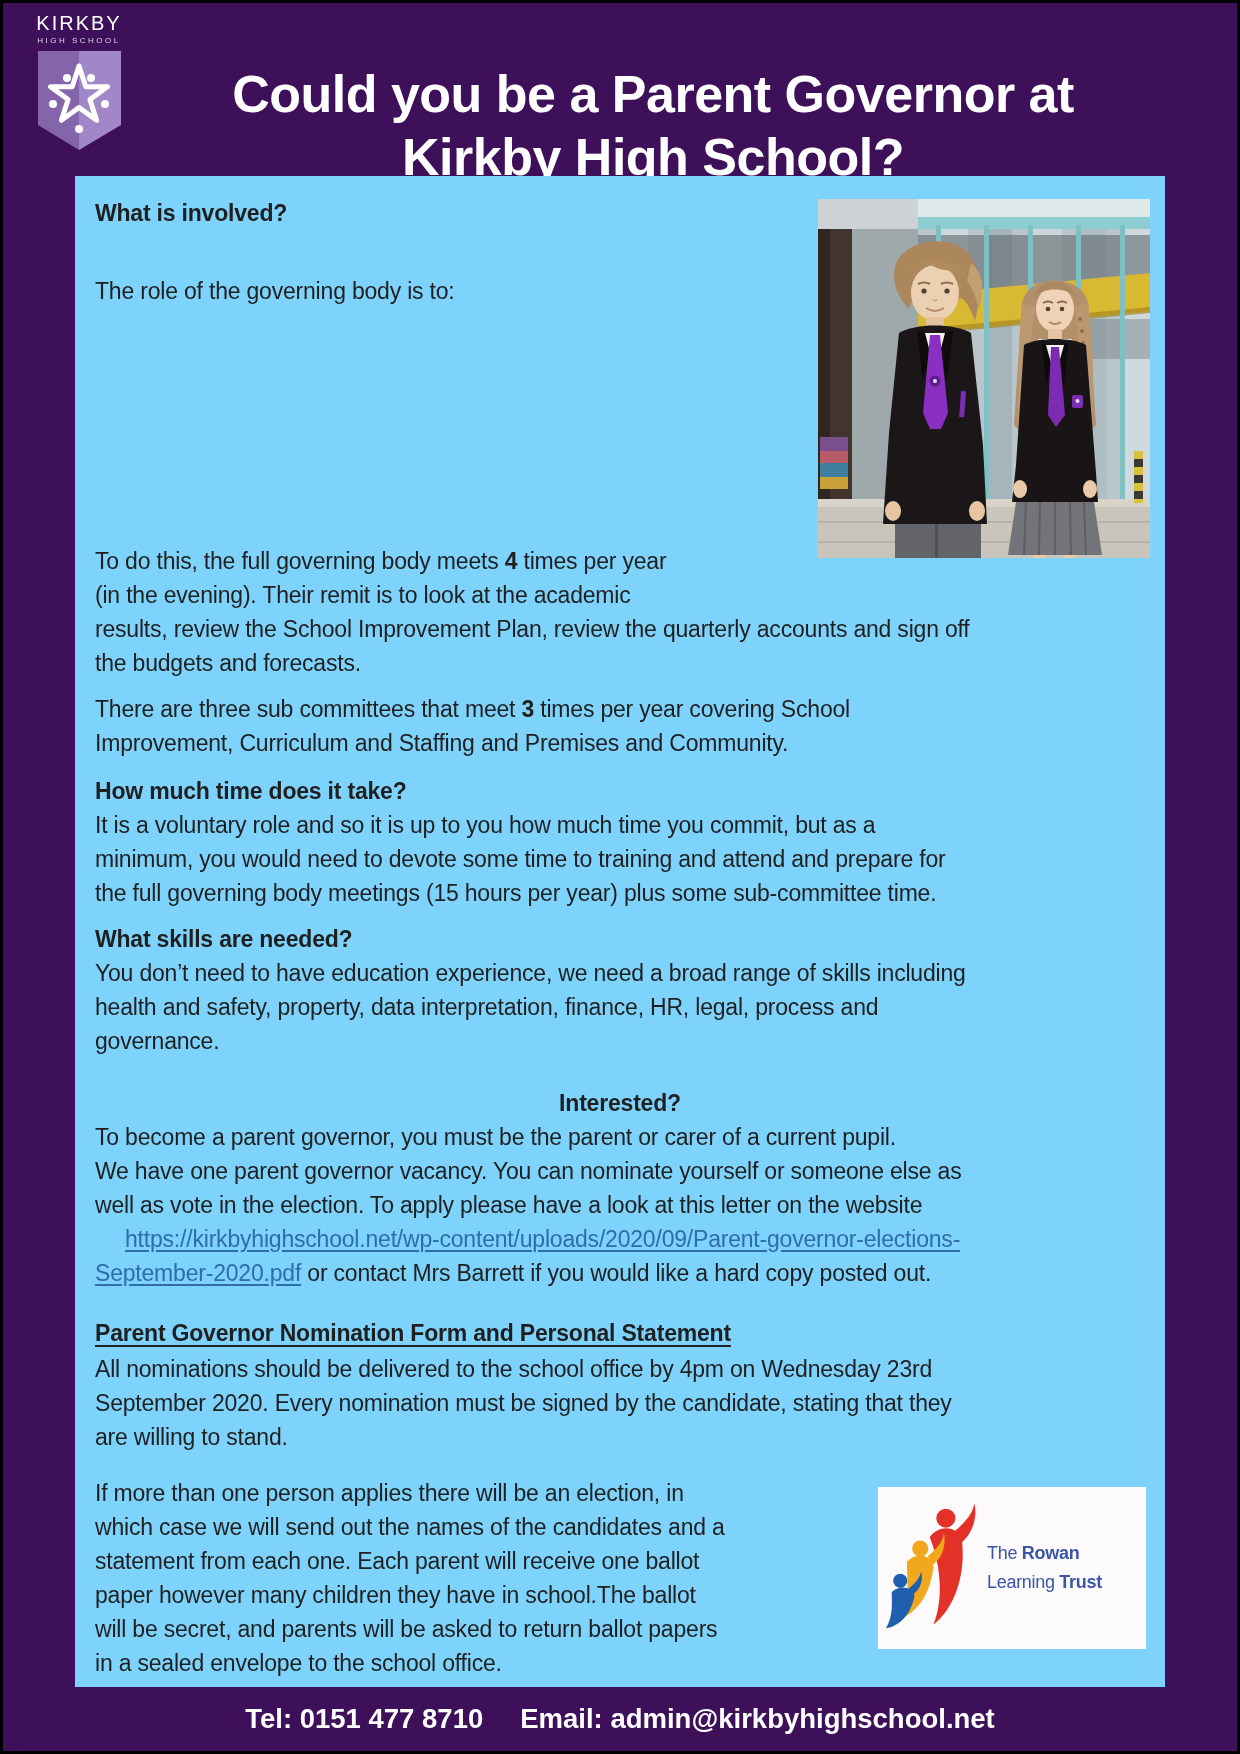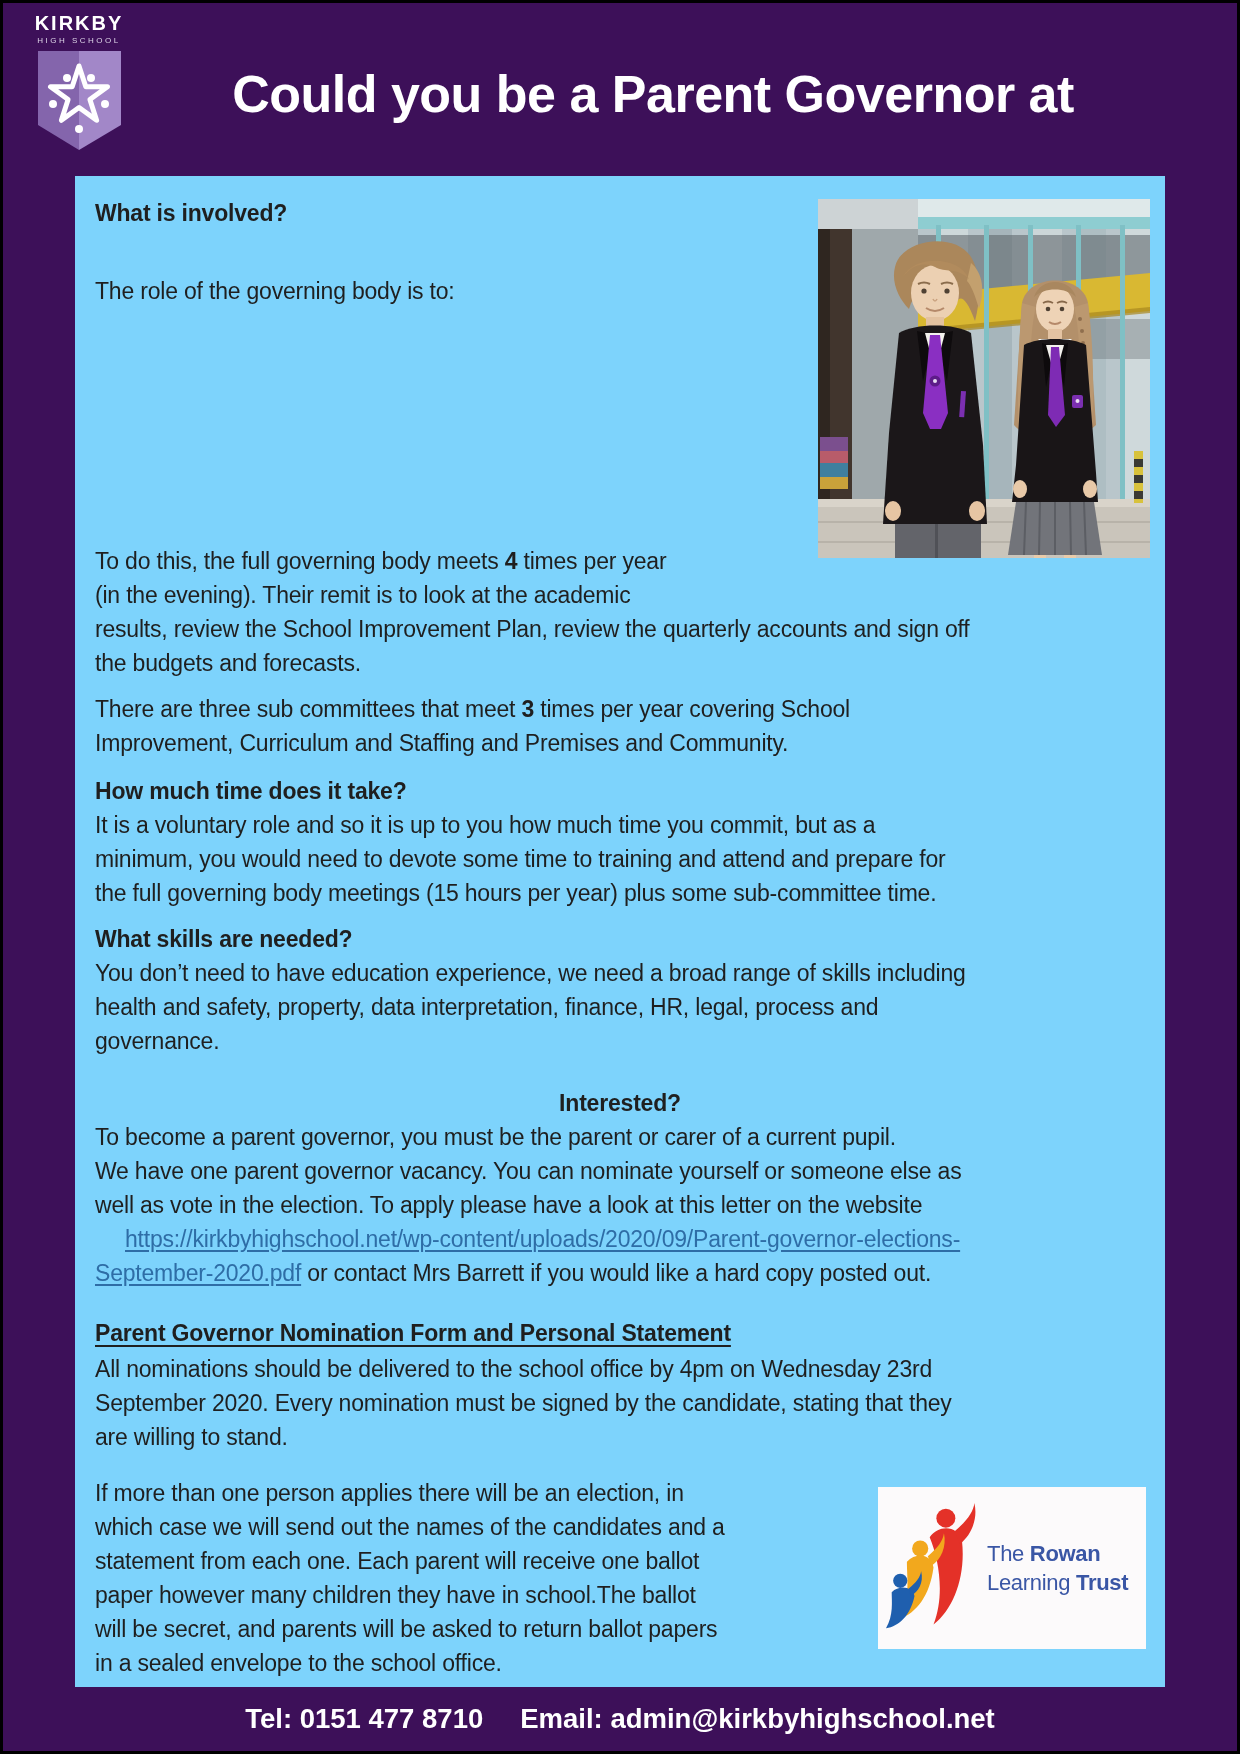--- a/index.html
+++ b/index.html
@@ -11,21 +11,21 @@
   .frame{
     box-sizing:border-box;
     width:1240px;height:1754px;
     border:3px solid #000;
     background:#3d1059;
     overflow:hidden;
   }
   
   .header{position:relative;height:173px;}
   .school-logo{position:absolute;left:25px;top:8px;width:102px;text-align:center;}
-  .school-logo .l1{color:#fff;font-weight:700;font-size:20px;letter-spacing:2px;line-height:24px;}
+  .school-logo .l1{color:#fff;font-weight:400;font-size:20px;letter-spacing:2px;line-height:24px;}
   .school-logo .l2{color:#ded5e8;font-size:8px;letter-spacing:2.5px;line-height:11px;}
   .school-logo svg{display:block;margin:3px auto 0 auto;}
   .title{
     position:absolute;left:150px;top:16px;width:1000px;
     text-align:center;color:#fff;font-weight:700;
     font-size:52px;line-height:63px;letter-spacing:-0.5px;margin-top:44px;
   }
   
   .sheet{position:relative;margin-left:72px;width:1090px;height:1511px;background:#7dd3fc;}
   .sheet .blk{position:absolute;left:20px;width:1050px;color:#1f1f1f;font-size:23px;line-height:34px;letter-spacing:-0.2px;}
@@ -40,21 +40,21 @@
   .bullets li::before{content:"•";position:absolute;left:3px;top:0;color:#6f3d9e;}
   
   .link{color:#2e6da6;text-decoration:underline;text-underline-offset:3px;cursor:pointer;margin-left:30px;}
   
   .photo{position:absolute;left:743px;top:23px;width:332px;height:359px;}
   
   .rowan-box{
     position:absolute;left:803px;top:1311px;width:268px;height:162px;
     background:#fcfafb;display:flex;align-items:center;
   }
-  .rowan-text{margin-left:6px;color:#3a56a5;font-size:22px;line-height:29px;letter-spacing:-0.3px;}
+  .rowan-text{margin-left:6px;color:#3a56a5;font-size:18px;line-height:29px;letter-spacing:-0.3px;}
   .rowan-text b{font-weight:700;}
   
   .footer{
     height:64px;display:flex;align-items:center;justify-content:center;gap:37px;
     color:#fff;font-weight:700;font-size:27.5px;
   }
 </style>
 </head>
 <body>
 
@@ -70,20 +70,21 @@
         <polygon points="43,17 49.8,37.7 71.5,37.7 53.9,50.6 60.6,71.3 43,58.5 25.4,71.3 32.1,50.6 14.5,37.7 36.2,37.7" fill="none" stroke="#ffffff" stroke-width="5" stroke-linejoin="round"></polygon>
         <circle cx="31" cy="29" r="4" fill="#fff"></circle>
         <circle cx="55" cy="29" r="4" fill="#fff"></circle>
         <circle cx="17" cy="55" r="4" fill="#fff"></circle>
         <circle cx="69" cy="55" r="4" fill="#fff"></circle>
         <circle cx="43" cy="80" r="4" fill="#fff"></circle>
       </svg>
     </div>
     <div class="title">
       <span>Could you be a Parent Governor at</span><br>
+      <span>Kirkby High School?</span>
     </div>
   </div>
 
   <div class="sheet">
 
     <svg class="photo" viewBox="0 0 332 359" preserveAspectRatio="none">
       <rect width="332" height="359" fill="#c6d0d3"></rect>
       <rect x="100" y="0" width="232" height="26" fill="#dfe9ea"></rect>
       <rect x="100" y="18" width="232" height="12" fill="#8ecdd1"></rect>
       <rect x="100" y="30" width="232" height="270" fill="#b9c6cb"></rect>

